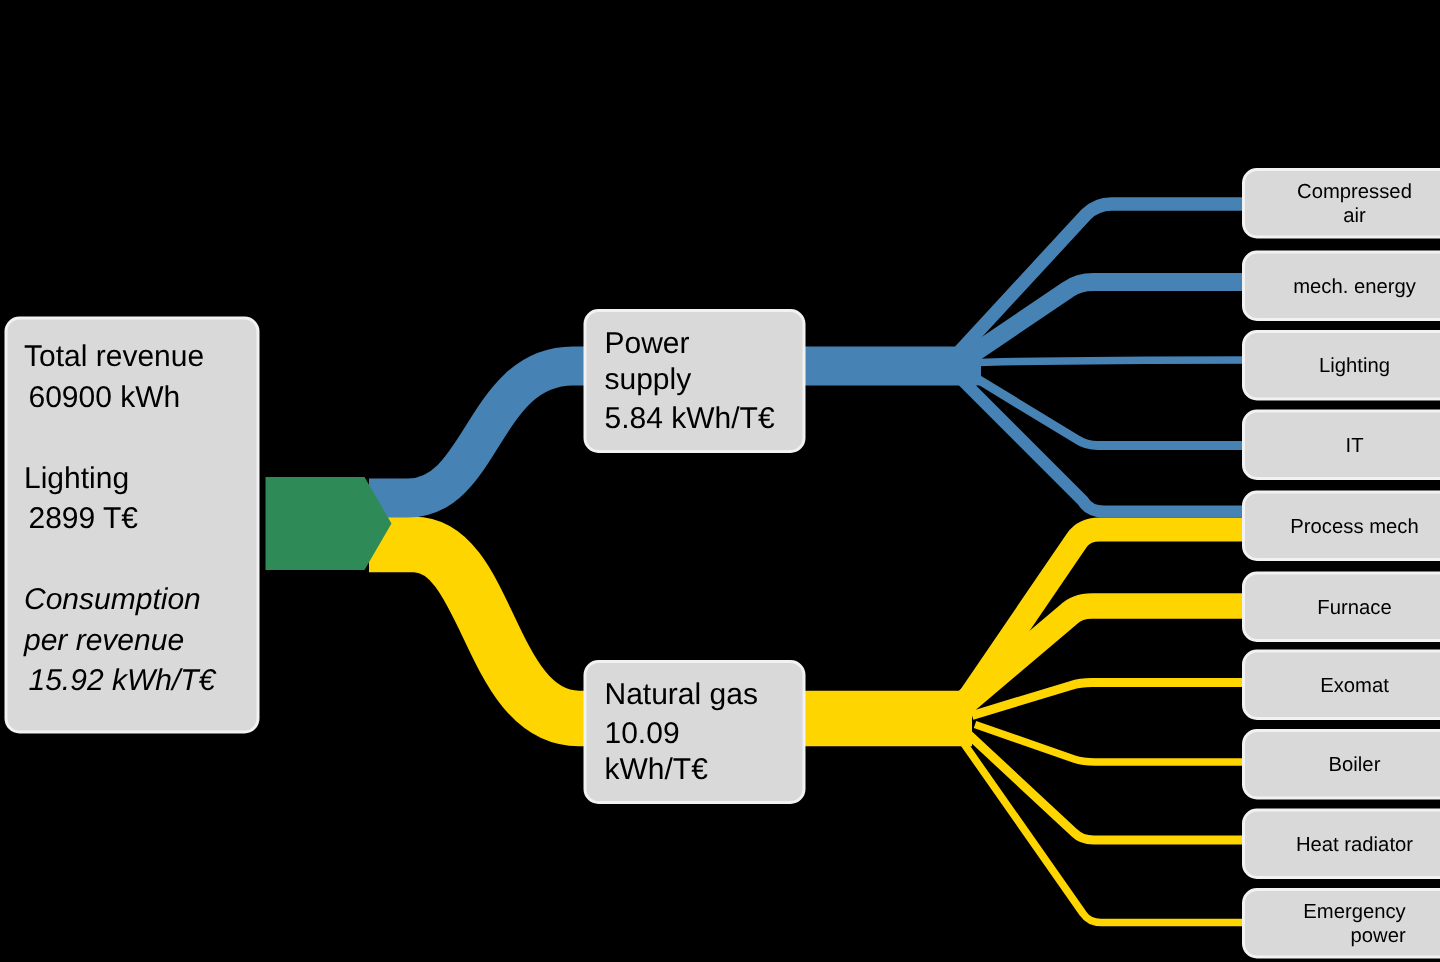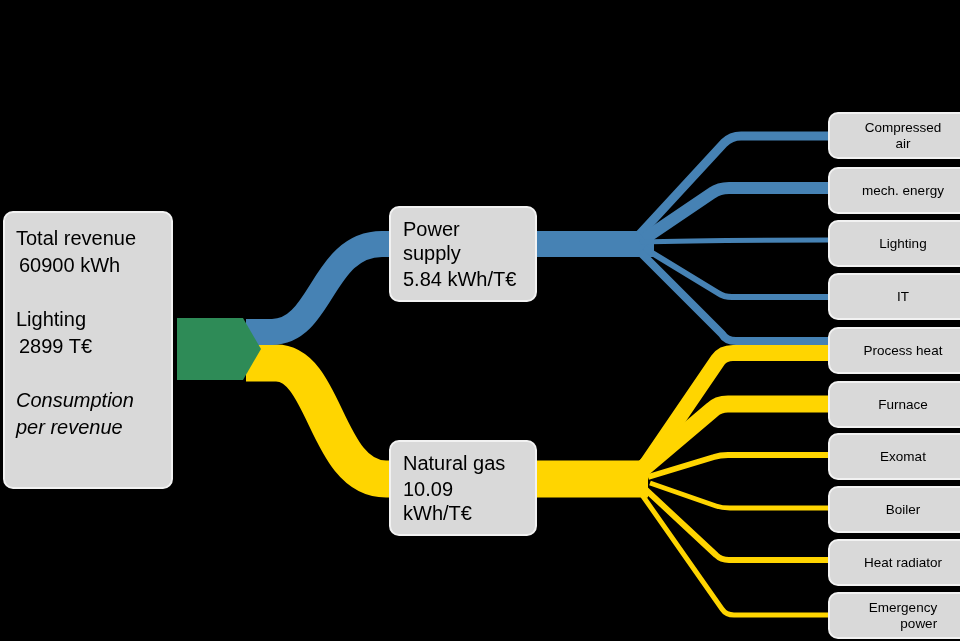--- a/index.html
+++ b/index.html
@@ -69,20 +69,21 @@
       <div class="lbl">Total revenue</div>
       <div class="val">60900 kWh</div>
     </div>
     <div class="grp">
       <div class="lbl">Lighting</div>
       <div class="val">2899 T€</div>
     </div>
     <div class="grp">
       <div class="lbl">Consumption
 per revenue</div>
+      <div class="val">15.92 kWh/T€</div>
     </div>
   </div>
 
   <div class="node carrier-box carrier-power">
     <div>Power supply</div>
     <div>5.84 kWh/T€</div>
   </div>
   <div class="node carrier-box carrier-gas">
     <div>Natural gas</div>
     <div>10.09 kWh/T€</div>
@@ -95,21 +96,21 @@
   <div class="node consumer-box" style="top:167px;">
     <span>mech. energy</span>
   </div>
   <div class="node consumer-box" style="top:220px;">
     <span>Lighting</span>
   </div>
   <div class="node consumer-box" style="top:273px;">
     <span>IT</span>
   </div>
   <div class="node consumer-box" style="top:327px;">
-    <span>Process heat</span>
+    <span>Process mech</span>
   </div>
   <div class="node consumer-box" style="top:433px;">
     <span>Exomat</span>
   </div>
   <div class="node consumer-box" style="top:381px;">
     <span>Furnace</span>
   </div>
   <div class="node consumer-box" style="top:539px;">
     <span>Heat radiator</span>
   </div>

